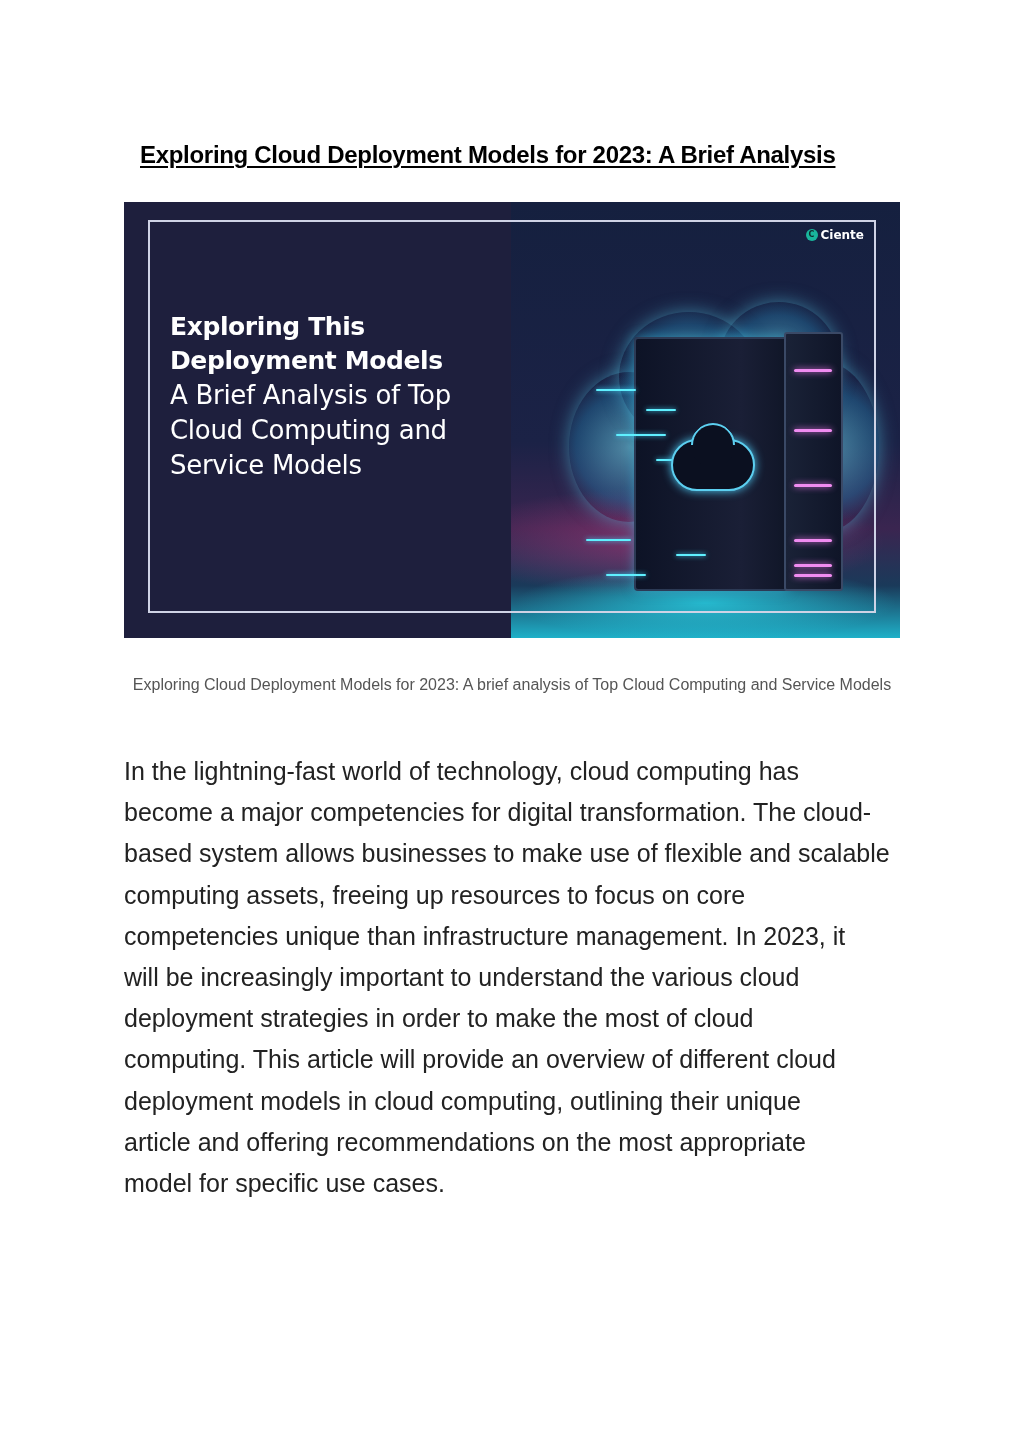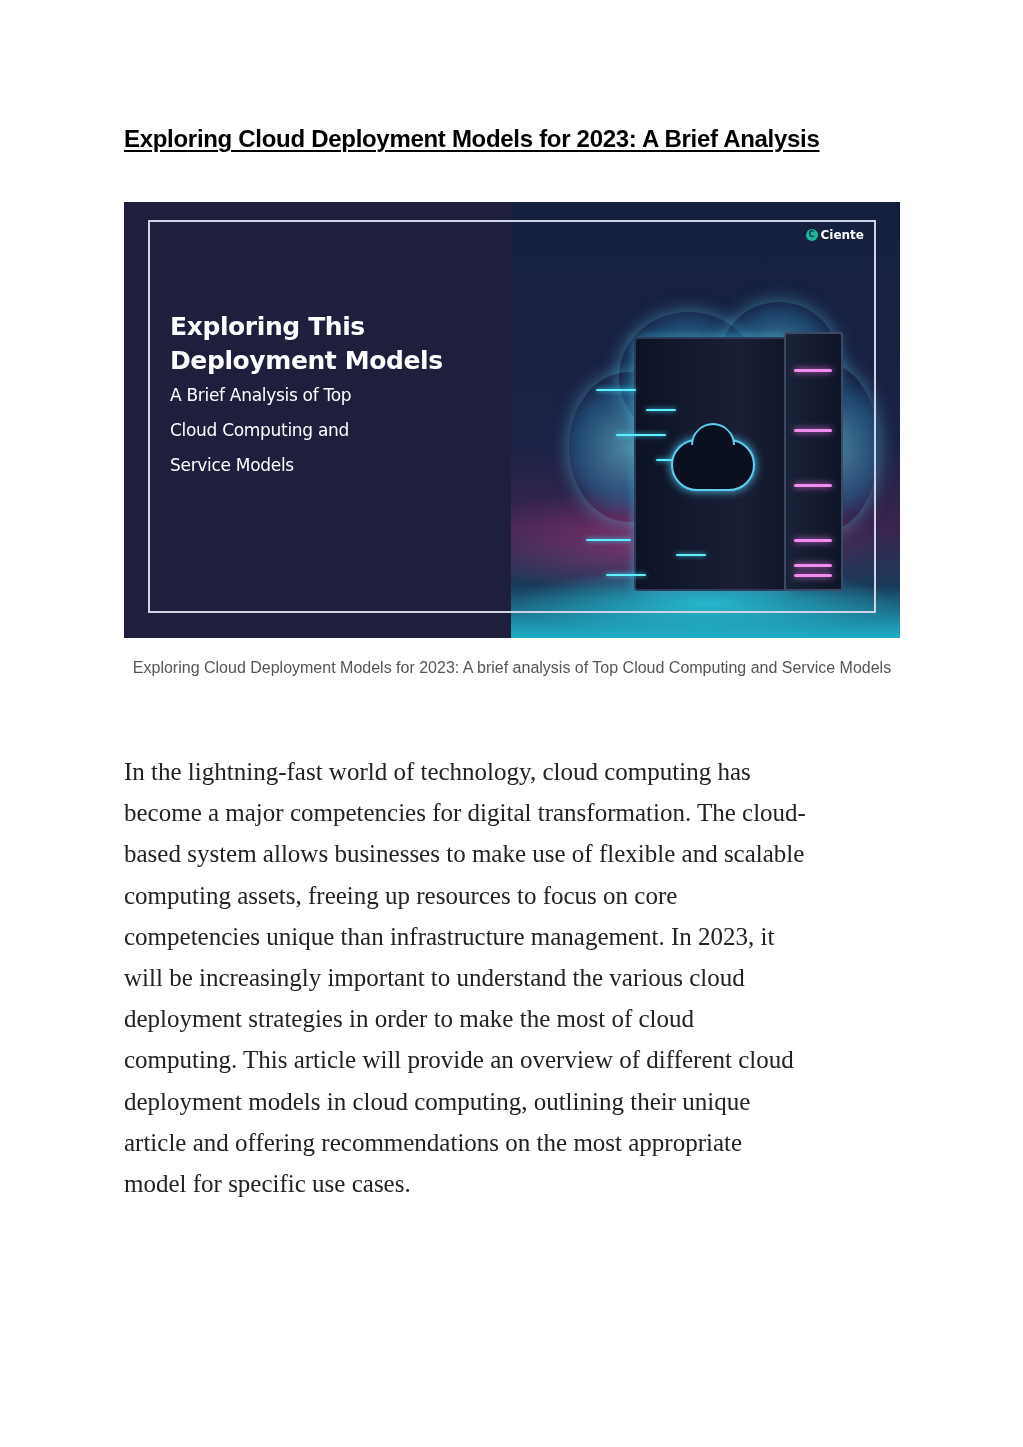--- a/index.html
+++ b/index.html
@@ -3,21 +3,21 @@
   <meta charset="utf-8">
   <style>
     html, body { margin: 0; padding: 0; background: #ffffff; }
     body { width: 1023px; height: 1447px; position: relative; overflow: hidden; font-family: "Liberation Sans", sans-serif; }
 
     .title {
       position: absolute; left: 124px; top: 124px; width: 790px;
       font-family: "Liberation Sans", sans-serif; font-weight: bold;
       font-size: 24px; line-height: 30px; color: #000;
       text-decoration: underline; text-decoration-thickness: 2px; text-underline-offset: 3px;
-      margin: 0; letter-spacing: -0.3px;
+      margin: 16px; letter-spacing: -0.3px;
     }
 
     .hero {
       position: absolute; left: 124px; top: 202px; width: 776px; height: 436px;
       background: #1e1f3d; overflow: hidden;
     }
     .hero .right-bg {
       position: absolute; left: 387px; top: 0; width: 389px; height: 436px;
       background:
         radial-gradient(ellipse 70% 12% at 50% 92%, rgba(40,200,220,0.85), rgba(20,80,120,0) 70%),
@@ -38,21 +38,21 @@
       color: #0f2a2d; font-size: 8px; font-weight: bold; line-height: 1;
     }
     .hero .headline {
       position: absolute; left: 46px; top: 108px; width: 330px; color: #ffffff;
       font-family: "DejaVu Sans", sans-serif;
     }
     .hero .headline .bold-line {
       font-weight: bold; font-size: 25px; line-height: 34px; display: block; letter-spacing: -0.4px;
     }
     .hero .headline .light-line {
-      font-weight: normal; font-size: 17px; line-height: 35px; display: block; letter-spacing: -0.3px;
+      font-weight: normal; font-size: 26px; line-height: 35px; display: block; letter-spacing: -0.3px;
     }
 
     
     .server-art { position: absolute; left: 425px; top: 90px; width: 340px; height: 320px; }
     .cloud-glow {
       position: absolute; border-radius: 50%;
       background: radial-gradient(circle, rgba(120,220,240,0.55) 0%, rgba(40,140,190,0.35) 55%, rgba(20,60,100,0) 75%);
       box-shadow: 0 0 18px rgba(90,210,240,0.5);
     }
     .tower {
@@ -72,28 +72,28 @@
       background: #0b1020; border: 2px solid #5ccff0; border-radius: 30px;
       box-shadow: 0 0 10px #4cc8f0;
     }
     .mini-cloud::before {
       content: ""; position: absolute; left: 18px; top: -18px; width: 40px; height: 40px;
       background: #0b1020; border: 2px solid #5ccff0; border-bottom-color: transparent; border-right-color: transparent; border-radius: 50%;
       transform: rotate(45deg);
     }
 
     .caption {
-      position: absolute; left: 124px; top: 656px; width: 776px; text-align: center;
+      position: absolute; left: 124px; top: 673px; width: 776px; text-align: center;
       color: #555555; font-size: 16px; line-height: 23px; font-family: "Liberation Sans", sans-serif;
       margin: 0;
     }
 
     .body-text {
       position: absolute; left: 124px; top: 751px; width: 780px;
-      font-family: Liberation Serif, serif; font-size: 25px; line-height: 41.2px; color: #222222;
+      font-family: Liberation Sans, sans-serif; font-size: 25px; line-height: 41.2px; color: #222222;
       margin: 0;
     }
     .body-text span { display: block; white-space: nowrap; }
   </style>
 </head>
 <body>
 
 <h1 class="title">
   <span style="display:block">Exploring Cloud Deployment Models for 2023: A Brief Analysis</span>
 </h1>

